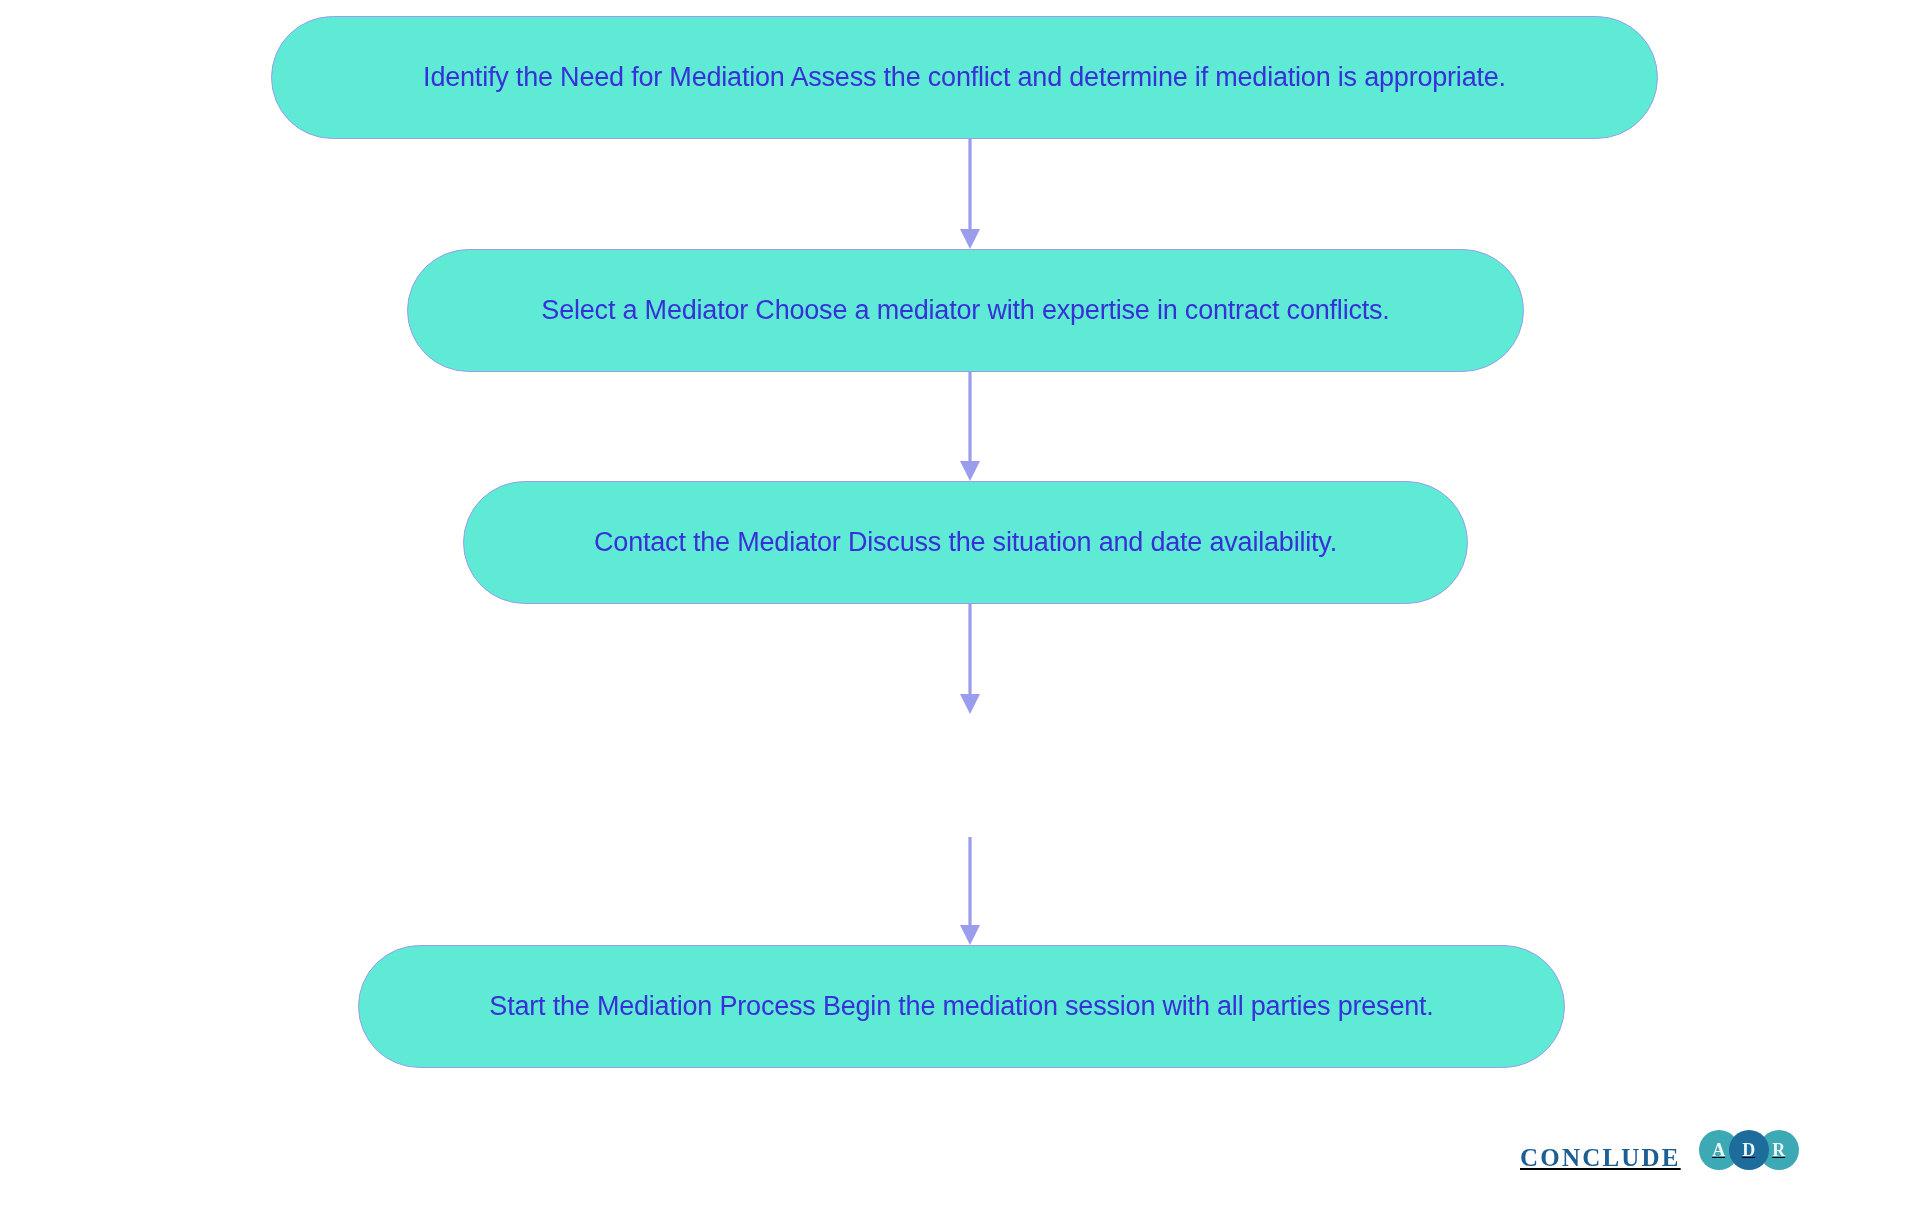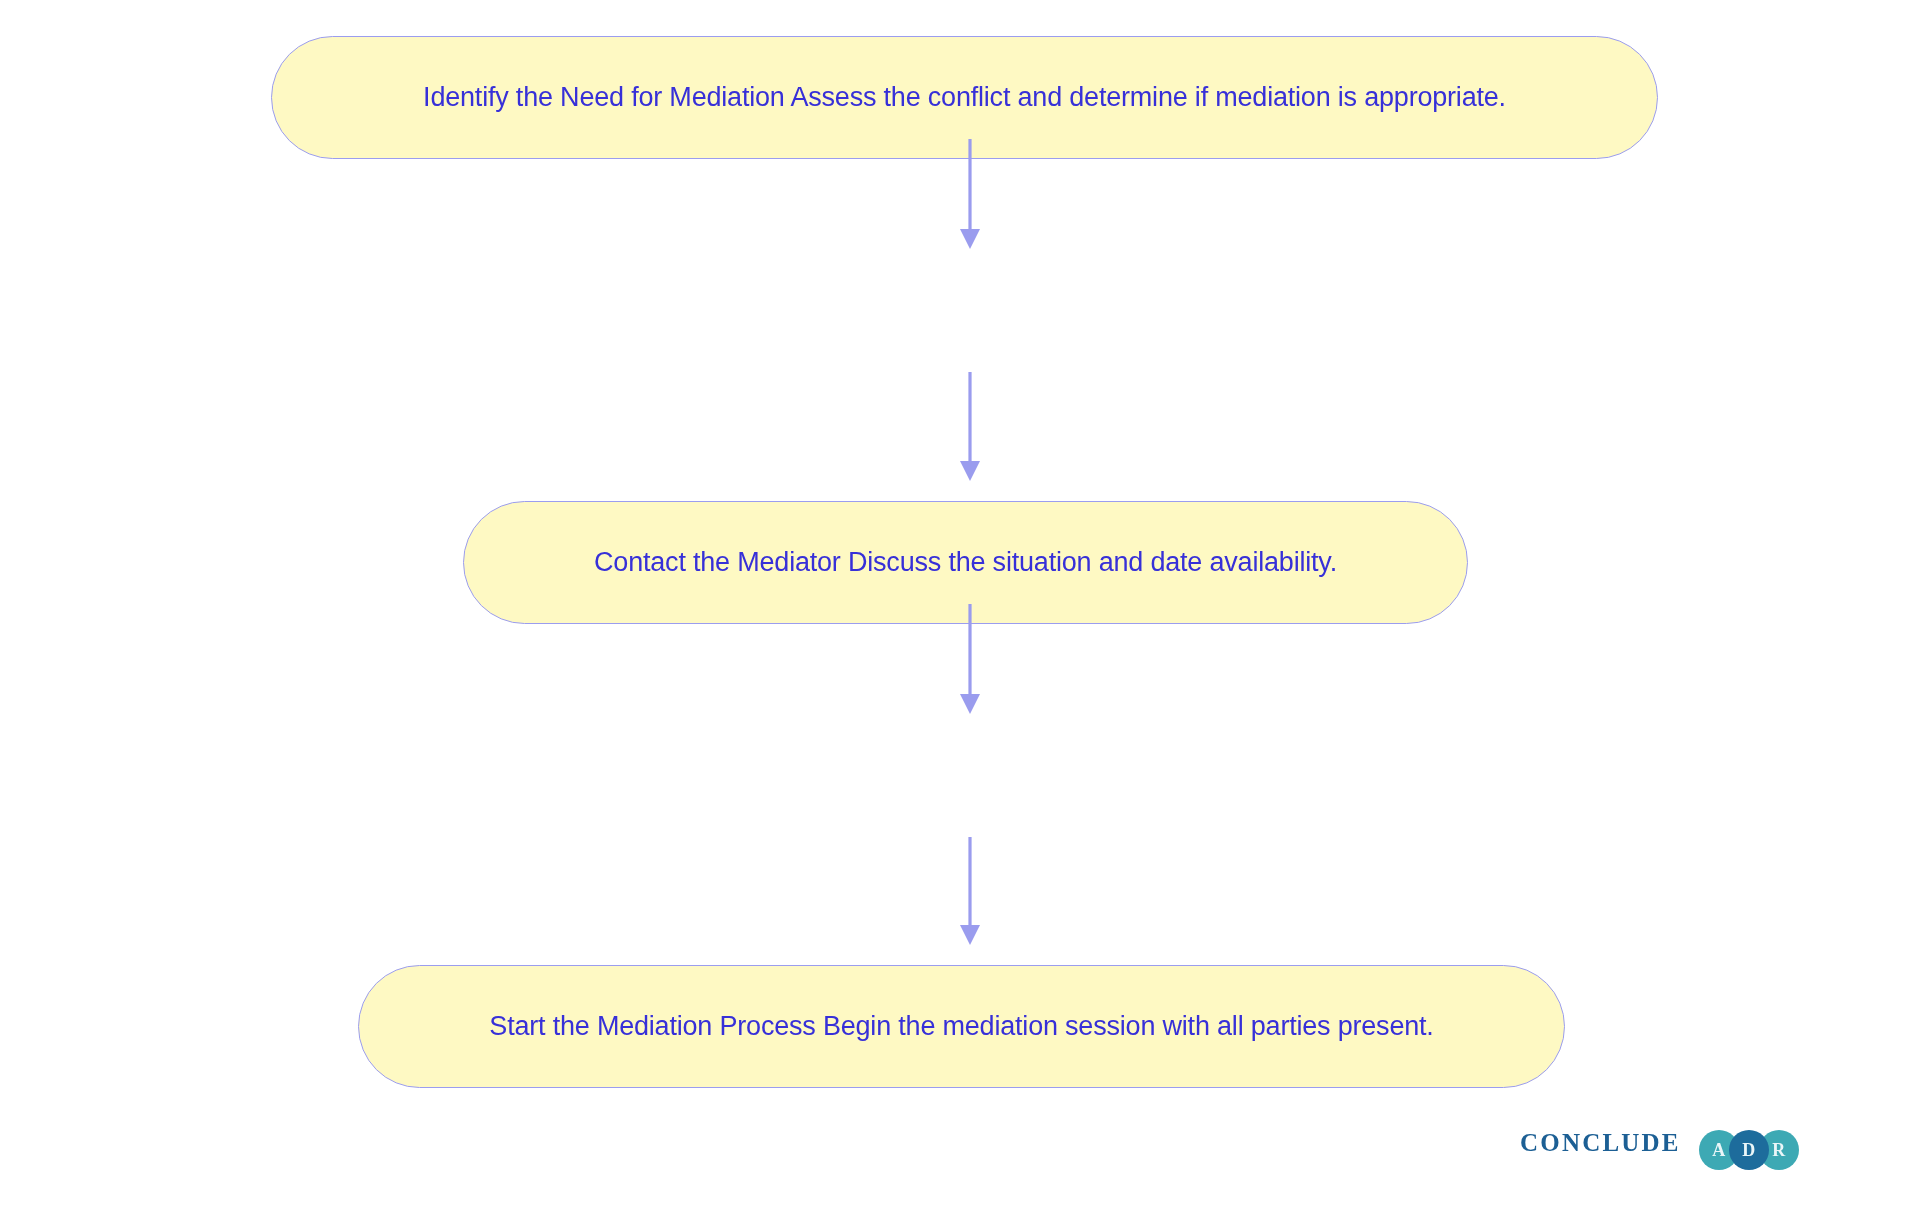--- a/index.html
+++ b/index.html
@@ -20,36 +20,35 @@
     left: 0;
     top: 0;
     width: 1920px;
     height: 1215px;
   }
 
   
   .node {
     position: absolute;
     box-sizing: border-box;
-    background: #fef9c3;
+    background: #5eead4;
     border: 1.6px solid #9b9def;
     border-radius: 62px;
     display: flex;
     align-items: center;
     justify-content: center;
     color: #3730d8;
     font-size: 27px;
     font-family: "Liberation Sans", sans-serif;
     font-weight: 400;
     letter-spacing: -0.2px;
     white-space: nowrap;
     text-align: center;
     line-height: 1.2;
     padding: 0 22px;
-    margin-top: 20px;
   }
 
   .node-1 { left: 271px; top: 16px;  width: 1387px; height: 123px; }
   .node-2 { left: 407px; top: 249px; width: 1117px; height: 123px; }
   .node-3 { left: 463px; top: 481px; width: 1005px; height: 123px; }
   .node-4 { left: 361px; top: 714px; width: 1206px; height: 123px; }
   .node-5 { left: 358px; top: 945px; width: 1207px; height: 123px; }
 
   
   .connector {
@@ -63,22 +62,23 @@
   .conn-2 { top: 372px; height: 109px; }
   .conn-3 { top: 604px; height: 110px; }
   .conn-4 { top: 837px; height: 108px; }
 
   
   #brand-logo {
     position: absolute;
     left: 1520px;
     top: 1130px;
     display: flex;
-    align-items: flex-start;
+    align-items: flex-end;
     gap: 18px;
+    text-decoration: underline;
   }
   .brand-wordmark {
     font-family: "Liberation Serif", serif;
     font-weight: 700;
     font-size: 25px;
     letter-spacing: 2.2px;
     color: #1c5f94;
     line-height: 1;
   }
   .brand-circles {
@@ -111,20 +111,23 @@
     <span>Identify the Need for Mediation Assess the conflict and determine if mediation is appropriate.</span>
   </div>
 
   <div class="connector conn-1">
     <svg width="30" height="110" viewBox="0 0 30 110" xmlns="http://www.w3.org/2000/svg">
       <line x1="15" y1="0" x2="15" y2="92" stroke="#9a9cee" stroke-width="3.2"></line>
       <polygon points="5,90 25,90 15,110" fill="#9a9cee"></polygon>
     </svg>
   </div>
 
+  <div class="node node-2">
+    <span>Select a Mediator Choose a mediator with expertise in contract conflicts.</span>
+  </div>
 
   <div class="connector conn-2">
     <svg width="30" height="109" viewBox="0 0 30 109" xmlns="http://www.w3.org/2000/svg">
       <line x1="15" y1="0" x2="15" y2="91" stroke="#9a9cee" stroke-width="3.2"></line>
       <polygon points="5,89 25,89 15,109" fill="#9a9cee"></polygon>
     </svg>
   </div>
 
   <div class="node node-3">
     <span>Contact the Mediator Discuss the situation and date availability.</span>

